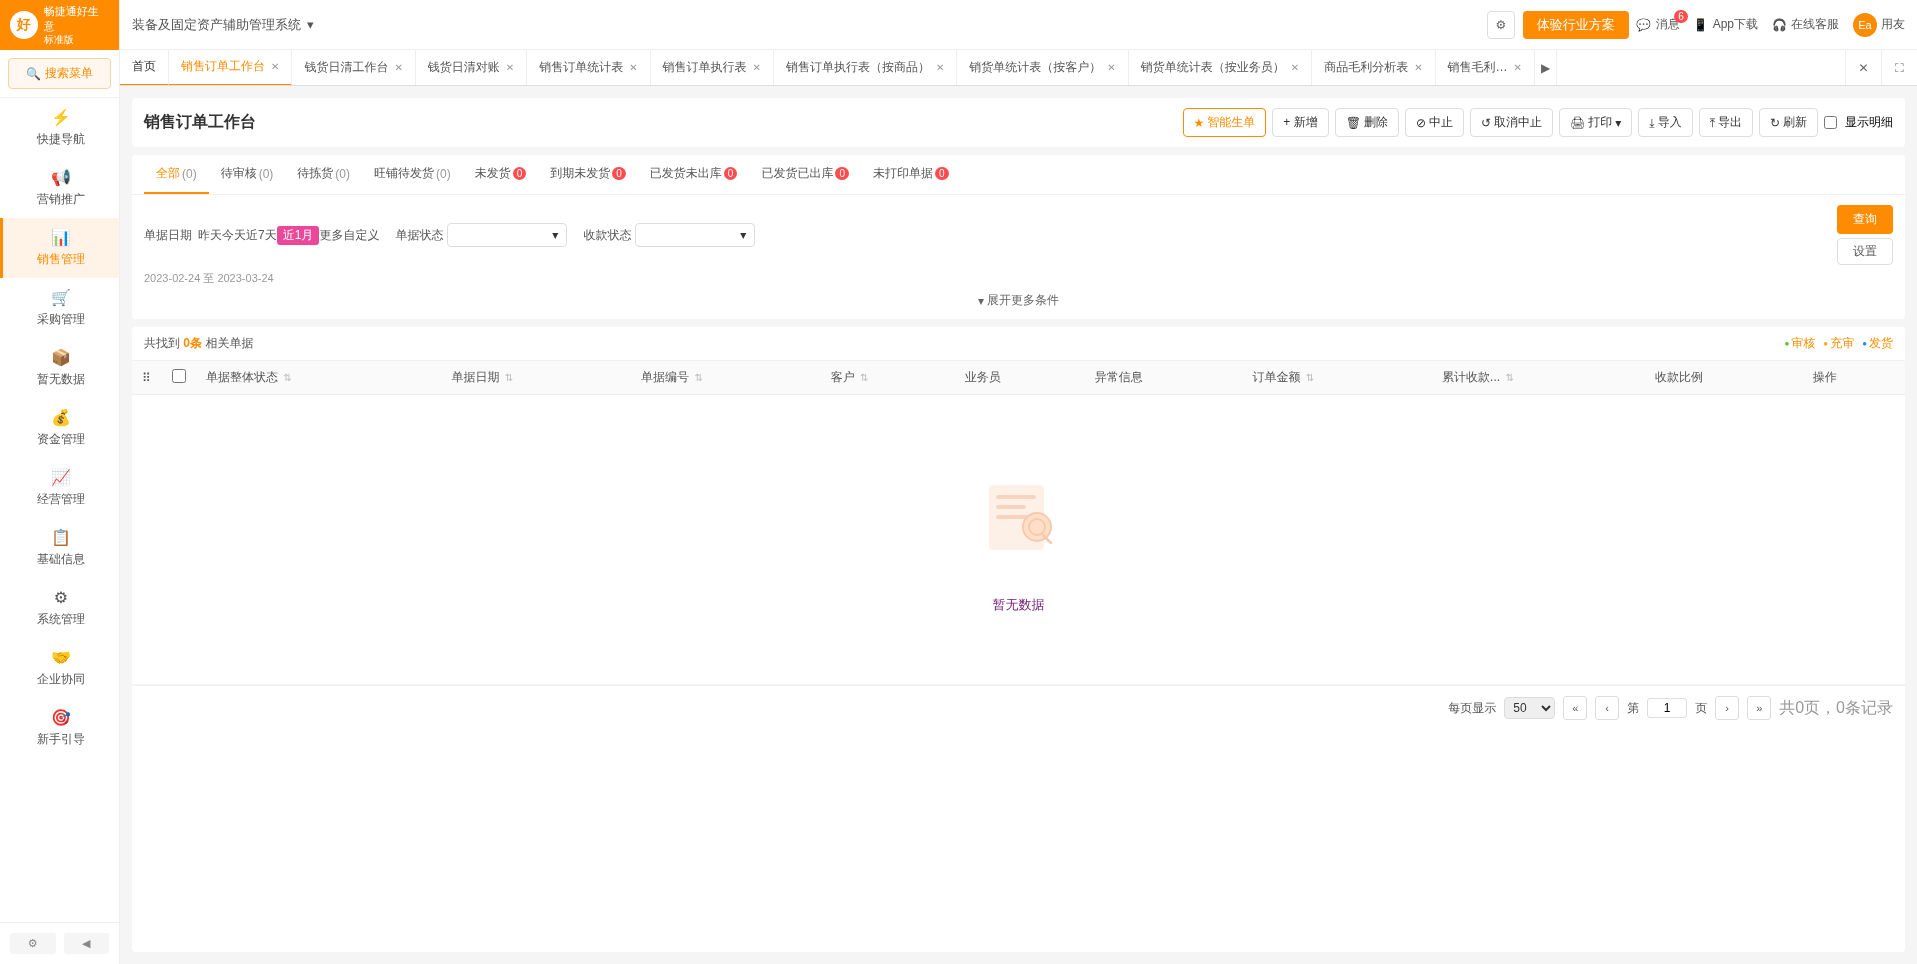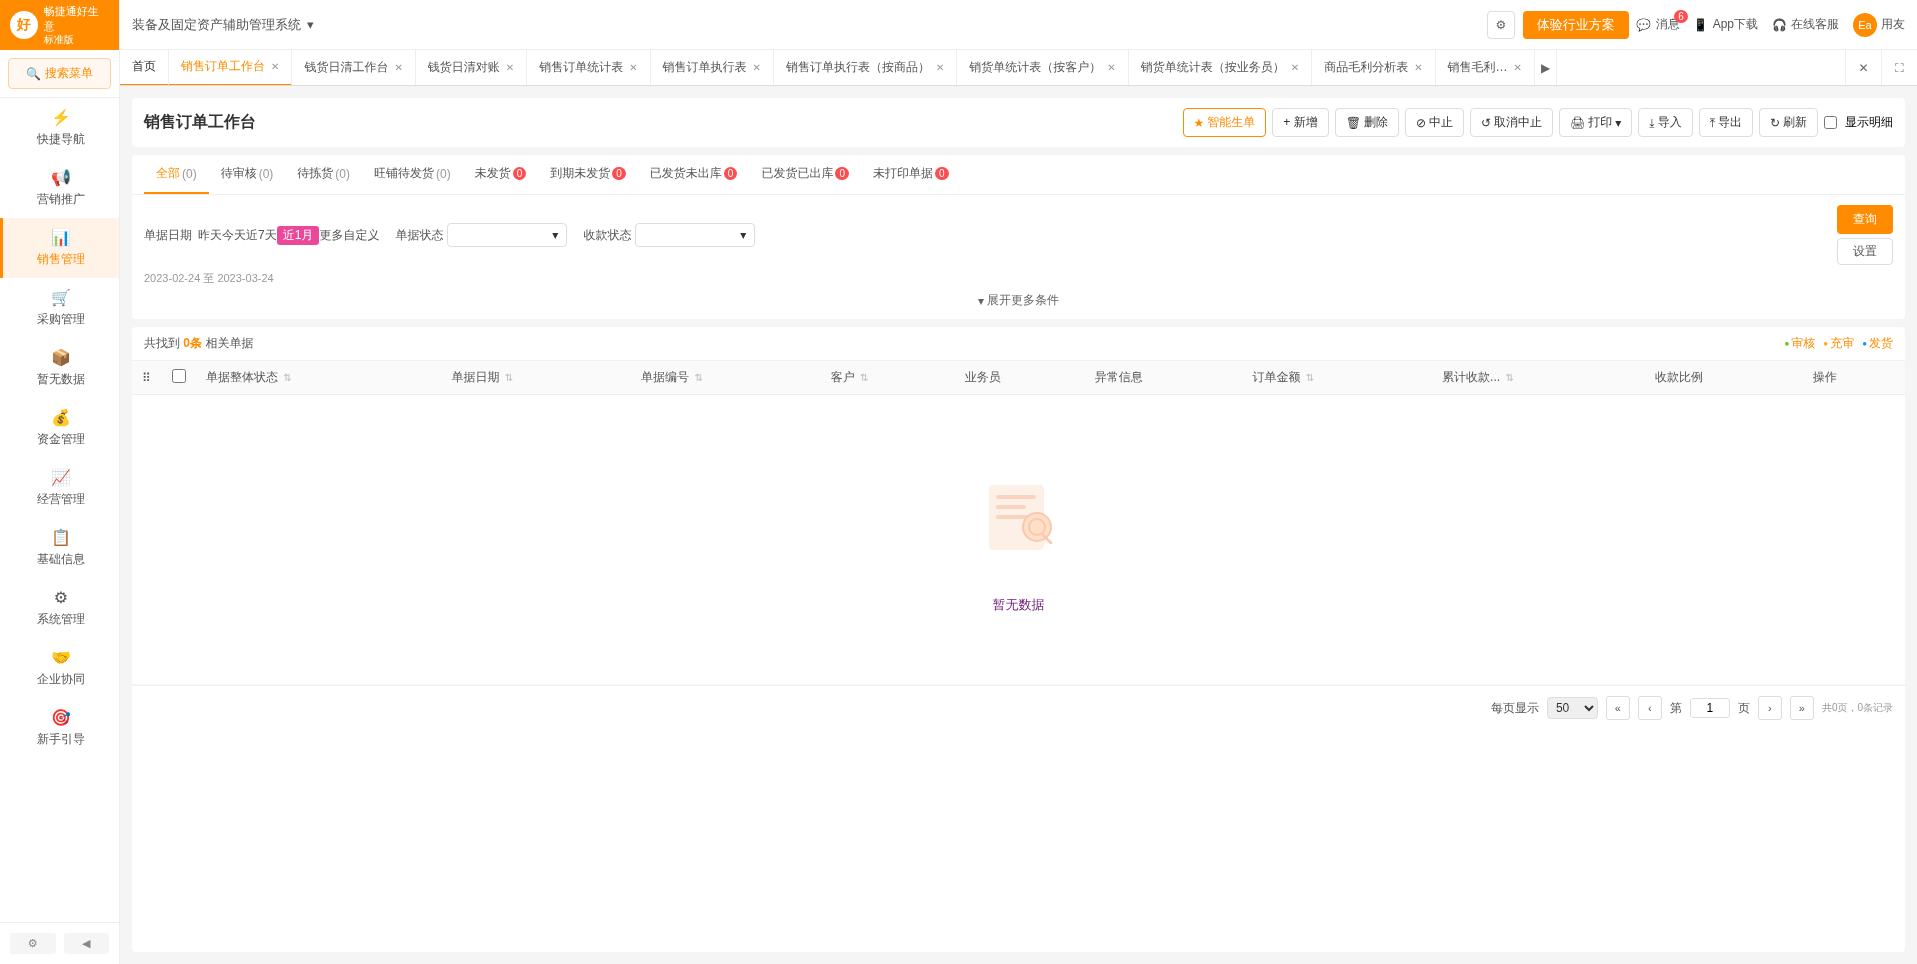--- a/index.html
+++ b/index.html
@@ -98,21 +98,21 @@
     .empty-icon { font-size: 80px; opacity: 0.6; }
     .empty-text { color: #701a75; font-size: 13px; }
 
     
     .pagination { padding: 10px 12px; display: flex; align-items: center; justify-content: flex-end; gap: 8px; border-top: 1px solid #f0f0f0; }
     .pagination-label { color: #555; font-size: 12px; }
     .pagination-select { border: 1px solid #ddd; border-radius: 4px; padding: 2px 4px; font-size: 12px; color: #333; }
     .pagination-btn { width: 24px; height: 24px; border: 1px solid #ddd; border-radius: 3px; background: #fff; cursor: pointer; display: flex; align-items: center; justify-content: center; color: #555; font-size: 11px; }
     .pagination-btn:disabled { color: #bbb; cursor: not-allowed; }
     .pagination-input { width: 40px; border: 1px solid #ddd; border-radius: 3px; padding: 2px 4px; text-align: center; font-size: 12px; }
-    .pagination-total { color: #999; font-size: 10px; }
+    .pagination-total { color: #999; font-size: 16px; }
 
     
     .page-content::-webkit-scrollbar { width: 6px; }
     .page-content::-webkit-scrollbar-thumb { background: #ddd; border-radius: 3px; }
     .filter-section { background: #fff; border-radius: 4px; overflow: hidden; }
     .table-wrapper { overflow-x: auto; }
     .table-wrapper::-webkit-scrollbar { height: 6px; }
     .table-wrapper::-webkit-scrollbar-thumb { background: #ddd; border-radius: 3px; }
   </style>
 </head>

